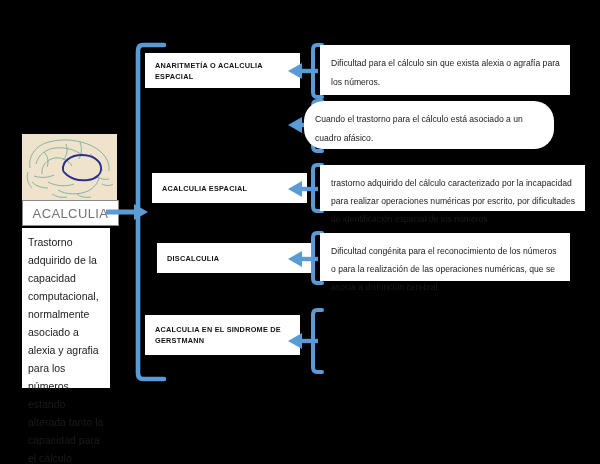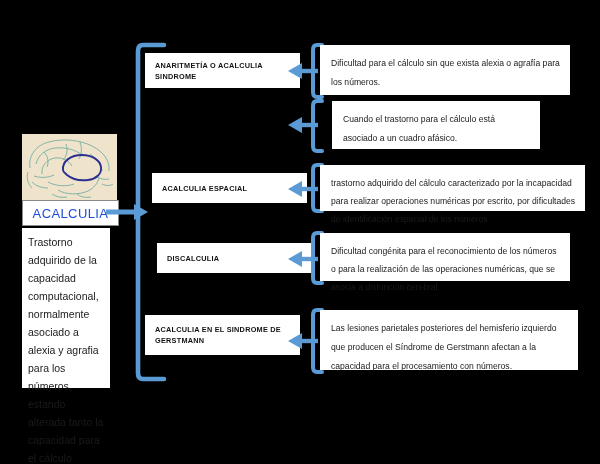--- a/index.html
+++ b/index.html
@@ -13,21 +13,21 @@
   .box.bordered{border:1px solid #8a8a8a;}
 
   
   .brain{position:absolute;left:22px;top:134px;width:95px;height:66px;
          background:#efe3cc;overflow:hidden;}
   .brain svg{display:block;width:95px;height:66px;}
 
   
   .title-box{left:22px;top:200px;width:97px;height:26px;
              display:flex;align-items:center;justify-content:center;}
-  .title-box .t{font-size:13px;letter-spacing:.4px;color:#1d4ed8;}
+  .title-box .t{font-size:13px;letter-spacing:.4px;color:#737373;}
 
   
   .lead-box{left:22px;top:228px;width:88px;height:160px;padding:4px 5px 0 6px;}
   .lead-box .t{font-size:10.5px;line-height:13.2px;color:#1a1a1a;}
 
   
   .cat{box-sizing:border-box;padding:0 10px;display:flex;align-items:center;}
   .cat .t{font-size:7.3px;font-weight:bold;letter-spacing:.25px;
           line-height:11px;color:#111;}
 
@@ -82,41 +82,41 @@
   <svg class="conn" style="left:104px;top:198px;width:46px;height:28px;">
     <line x1="2" y1="14" x2="32" y2="14" stroke="#5b9bd5" stroke-width="5"></line>
     <polygon points="30,6 44,14 30,22" fill="#5b9bd5"></polygon>
   </svg>
 
   <svg class="conn" style="left:128px;top:40px;width:50px;height:348px;">
     <path d="M36 5 L15 5 Q10 5 10 11 L10 333 Q10 339 15 339 L36 339" fill="none" stroke="#5b9bd5" stroke-width="4.6" stroke-linecap="round" stroke-linejoin="round"></path>
   </svg>
 
   <div class="box cat" style="left:145px;top:53px;width:155px;height:35px;">
-    <span class="t">ANARITMETÍA O ACALCULIA SINDROME</span>
+    <span class="t">ANARITMETÍA O ACALCULIA ESPACIAL</span>
   </div>
   <svg class="conn" style="left:286px;top:58px;width:36px;height:26px;">
     <line x1="32" y1="13" x2="14" y2="13" stroke="#5b9bd5" stroke-width="4.4"></line>
     <polygon points="16,5 2,13 16,21" fill="#5b9bd5"></polygon>
   </svg>
   <svg class="conn" style="left:310px;top:42px;width:16px;height:58px;">
     <path d="M12 3 L7 3 Q3 3 3 8 L3 50 Q3 55 7 55 L12 55" fill="none" stroke="#5b9bd5" stroke-width="4" stroke-linecap="round" stroke-linejoin="round"></path>
   </svg>
   <div class="box desc" style="left:320px;top:45px;width:250px;height:50px;">
     <span class="t">Dificultad para el cálculo sin que exista alexia o agrafía para los números.</span>
   </div>
 
   <svg class="conn" style="left:286px;top:112px;width:36px;height:26px;">
     <line x1="32" y1="13" x2="14" y2="13" stroke="#5b9bd5" stroke-width="4.4"></line>
     <polygon points="16,5 2,13 16,21" fill="#5b9bd5"></polygon>
   </svg>
   <svg class="conn" style="left:310px;top:98px;width:16px;height:56px;">
     <path d="M12 3 L7 3 Q3 3 3 8 L3 48 Q3 53 7 53 L12 53" fill="none" stroke="#5b9bd5" stroke-width="4" stroke-linecap="round" stroke-linejoin="round"></path>
   </svg>
-  <div class="box desc" style="left:332px;top:101px;width:208px;height:48px;">
+  <div class="box desc" style="left:304px;top:101px;width:250px;height:48px;border-radius:20px;">
     <span class="t">Cuando el trastorno para el cálculo está asociado a un cuadro afásico.</span>
   </div>
 
   <div class="box cat" style="left:152px;top:173px;width:155px;height:30px;">
     <span class="t">ACALCULIA ESPACIAL</span>
   </div>
   <svg class="conn" style="left:286px;top:176px;width:36px;height:26px;">
     <line x1="32" y1="13" x2="14" y2="13" stroke="#5b9bd5" stroke-width="4.4"></line>
     <polygon points="16,5 2,13 16,21" fill="#5b9bd5"></polygon>
   </svg>
@@ -144,17 +144,14 @@
   <div class="box cat" style="left:145px;top:315px;width:155px;height:40px;">
     <span class="t">ACALCULIA EN EL SINDROME DE GERSTMANN</span>
   </div>
   <svg class="conn" style="left:286px;top:328px;width:36px;height:26px;">
     <line x1="32" y1="13" x2="14" y2="13" stroke="#5b9bd5" stroke-width="4.4"></line>
     <polygon points="16,5 2,13 16,21" fill="#5b9bd5"></polygon>
   </svg>
   <svg class="conn" style="left:310px;top:307px;width:16px;height:68px;">
     <path d="M12 3 L7 3 Q3 3 3 8 L3 60 Q3 65 7 65 L12 65" fill="none" stroke="#5b9bd5" stroke-width="4" stroke-linecap="round" stroke-linejoin="round"></path>
   </svg>
-  <div class="box desc loose" style="left:320px;top:310px;width:258px;height:60px;">
-    <span class="t">Las lesiones parietales posteriores del hemisferio izquierdo que producen el Síndrome de Gerstmann afectan a la capacidad para el procesamiento con números.</span>
-  </div>
 
 </div>
 
 </body></html>

